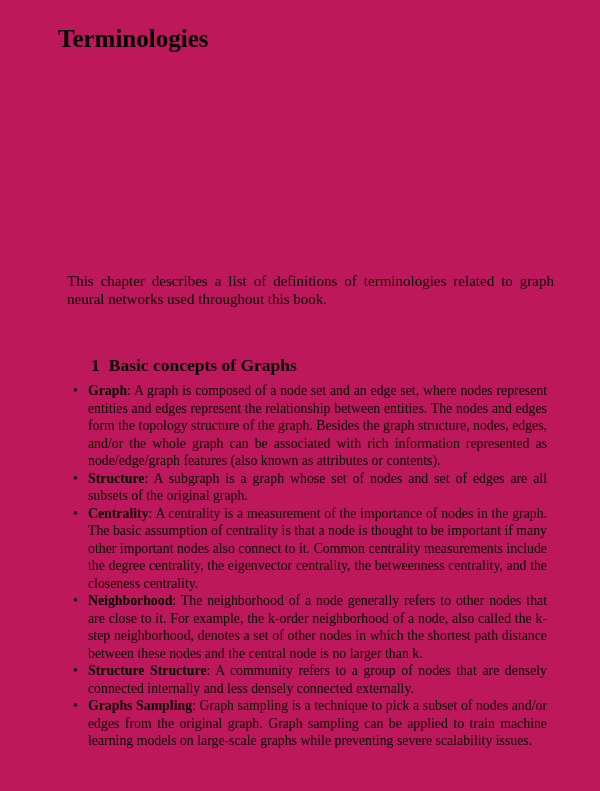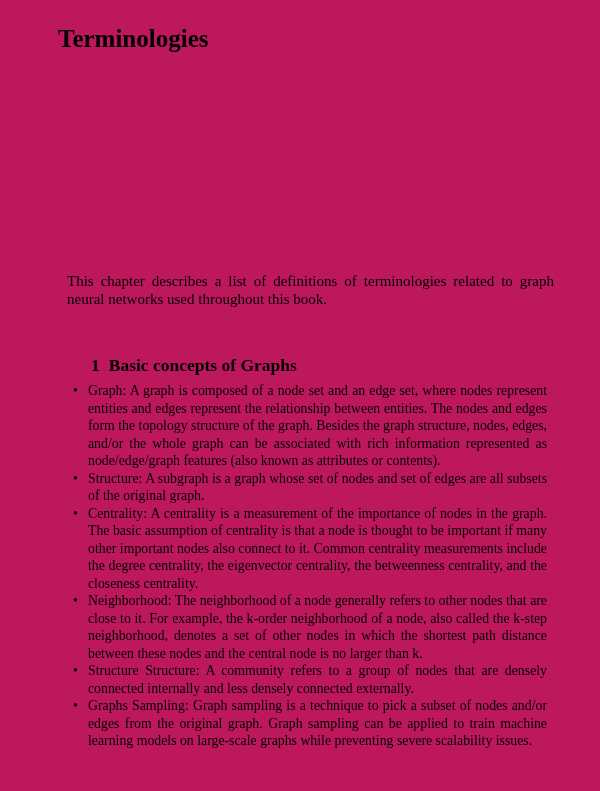--- a/index.html
+++ b/index.html
@@ -59,21 +59,21 @@
     position: relative;
     padding-left: 28px;
     text-align: justify;
   }
   .bullet-marker {
     position: absolute;
     left: 13px;
     top: 0;
   }
   .term {
-    font-weight: normal;
+    font-weight: bold;
   }
 </style>
 </head>
 <body>
 
 <div class="page">
 
   <h1 class="chapter-title">Terminologies</h1>
 
   <p class="intro">This chapter describes a list of definitions of terminologies related to graph neural networks used throughout this book.</p>

